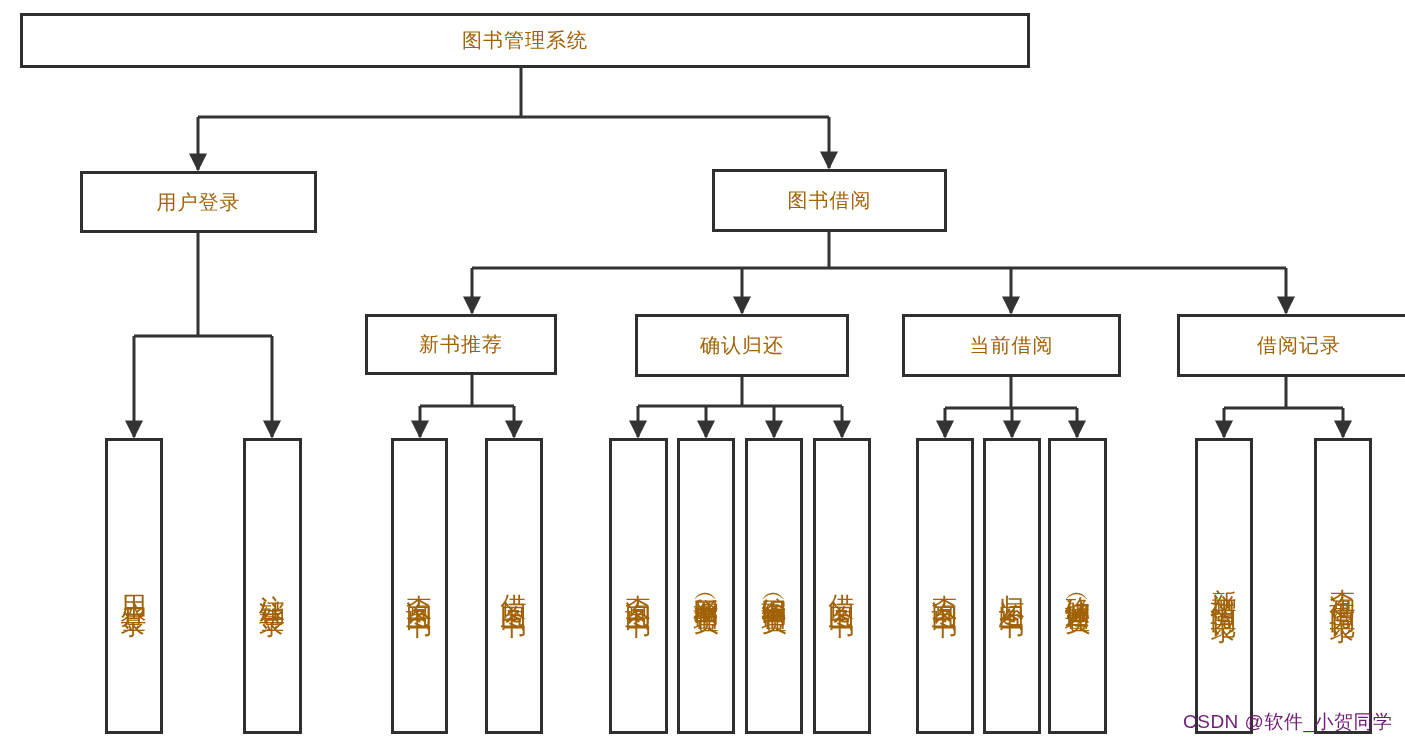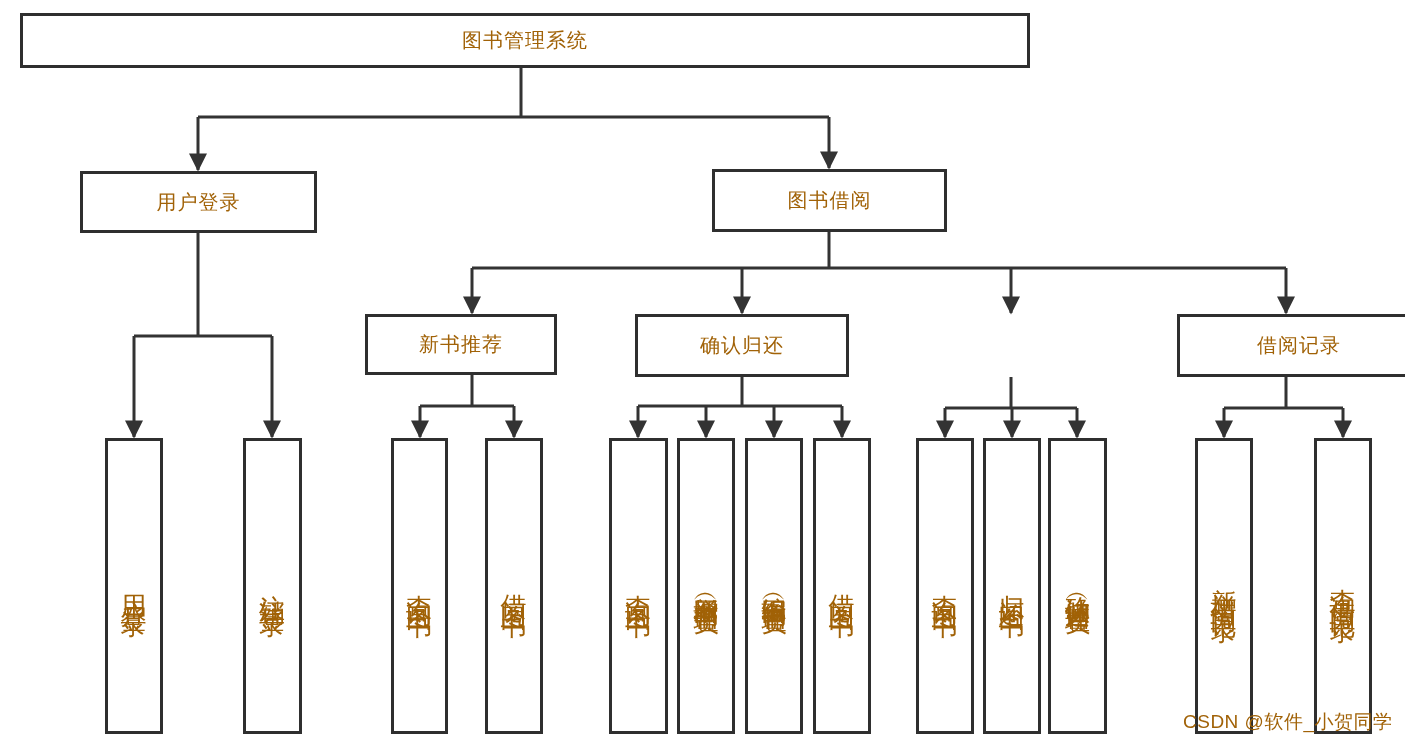--- a/index.html
+++ b/index.html
@@ -15,21 +15,21 @@
     display:flex;align-items:center;justify-content:center;color:#a16207;
   }
   .h-node span{font-size:20px;letter-spacing:1px;white-space:nowrap;}
   .v-node span{
     writing-mode:vertical-rl;text-orientation:mixed;line-height:1;
     font-size:26px;letter-spacing:6px;white-space:nowrap;
   }
   .v-node.long span{font-size:25px;letter-spacing:2px;}
   .watermark{
     position:absolute;left:1183px;top:709px;z-index:6;
-    font-size:19px;color:#a16207;letter-spacing:0.5px;white-space:nowrap;
+    font-size:19px;color:#701a75;letter-spacing:0.5px;white-space:nowrap;
   }
 </style>
 </head>
 <body>
 
 <div class="canvas">
 
   <svg class="connectors" viewBox="0 0 1405 747" xmlns="http://www.w3.org/2000/svg">
     <defs>
       <marker id="arrow" viewBox="0 0 10 10" refX="9.2" refY="5" markerWidth="8" markerHeight="6" orient="auto" markerUnits="strokeWidth">
@@ -81,20 +81,23 @@
   <div class="node h-node" style="left:712px;top:169px;width:235px;height:63px">
     <span>图书借阅</span>
   </div>
 
   <div class="node h-node" style="left:365px;top:314px;width:192px;height:61px">
     <span>新书推荐</span>
   </div>
   <div class="node h-node" style="left:635px;top:314px;width:214px;height:63px">
     <span>确认归还</span>
   </div>
+  <div class="node h-node" style="left:902px;top:314px;width:219px;height:63px">
+    <span>当前借阅</span>
+  </div>
   <div class="node h-node" style="left:1177px;top:314px;width:244px;height:63px">
     <span>借阅记录</span>
   </div>
 
   <div class="node v-node" style="left:105px;top:438px;width:58px;height:296px">
     <span>用户登录</span>
   </div>
   <div class="node v-node" style="left:243px;top:438px;width:59px;height:296px">
     <span>注销登录</span>
   </div>

